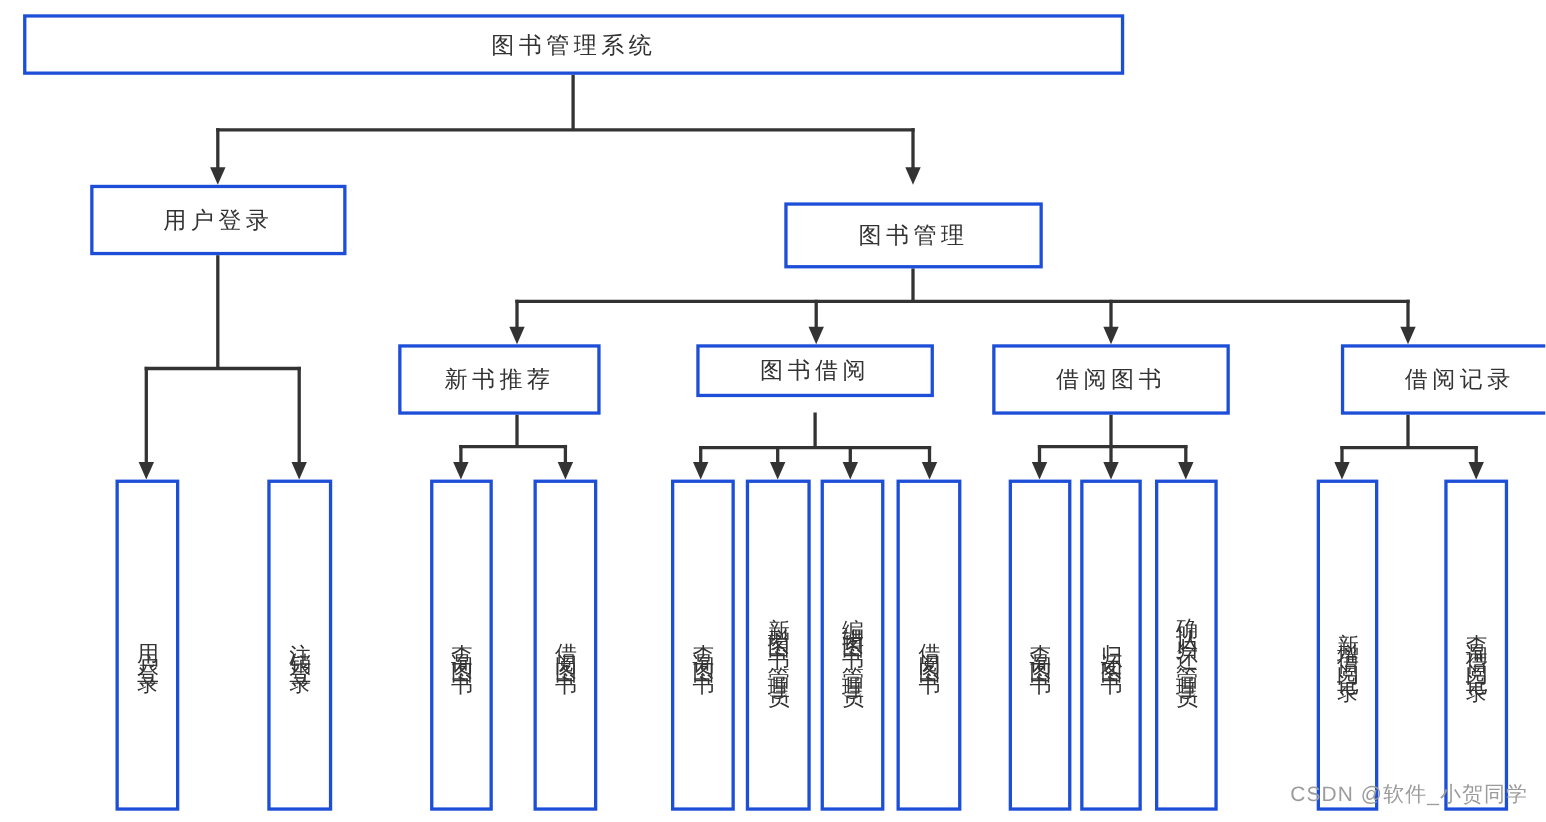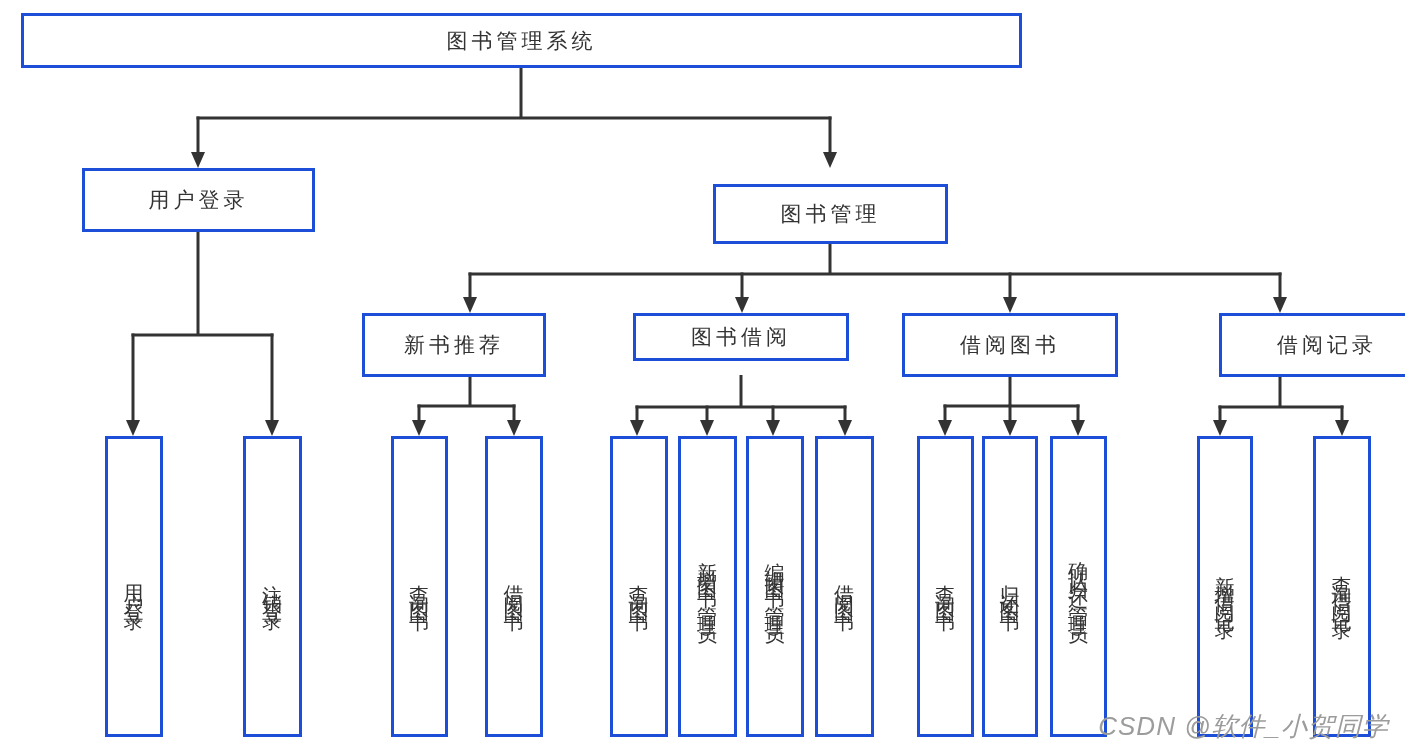--- a/index.html
+++ b/index.html
@@ -16,22 +16,22 @@
     display:flex;align-items:center;justify-content:center;
     text-align:center;
   }
   .h{font-size:21px;letter-spacing:4px;white-space:nowrap;}
   .v{
     writing-mode:vertical-rl;text-orientation:mixed;
     font-size:20px;letter-spacing:9px;line-height:1;
   }
   .watermark{
     position:absolute;top:709px;right:16px;
-    font-size:26px;color:#9c9c9c;letter-spacing:1px;
-    white-space:nowrap;z-index:5;font-style:italic;
+    font-size:19px;color:#9c9c9c;letter-spacing:1px;
+    white-space:nowrap;z-index:5;
   }
 </style>
 </head>
 <body>
 
 <div class="canvas">
 
   <svg class="wires" viewBox="0 0 1405 747">
 
     <g>

